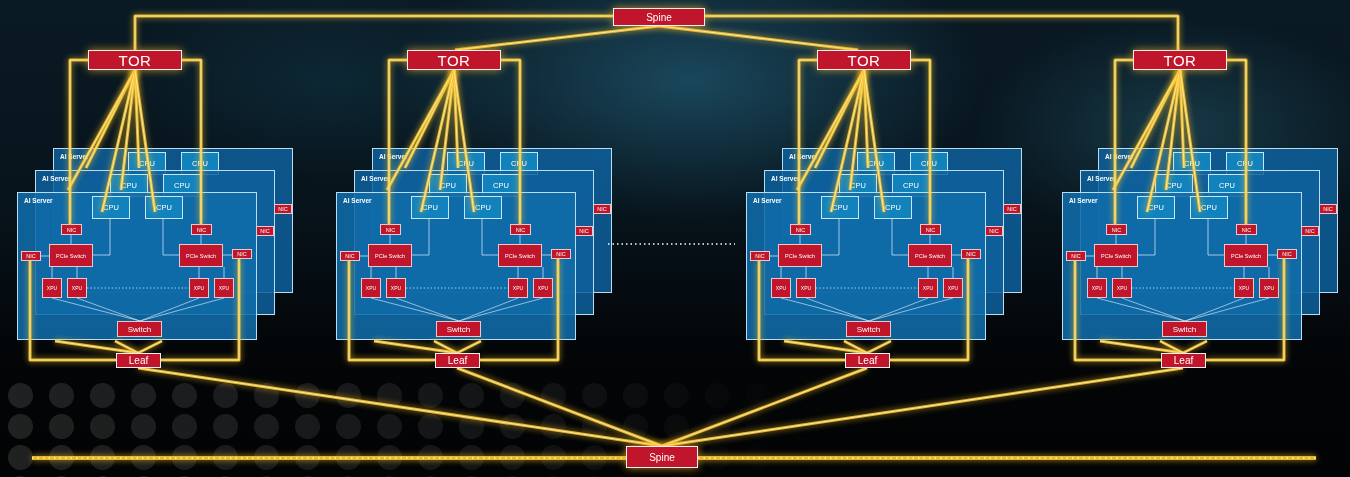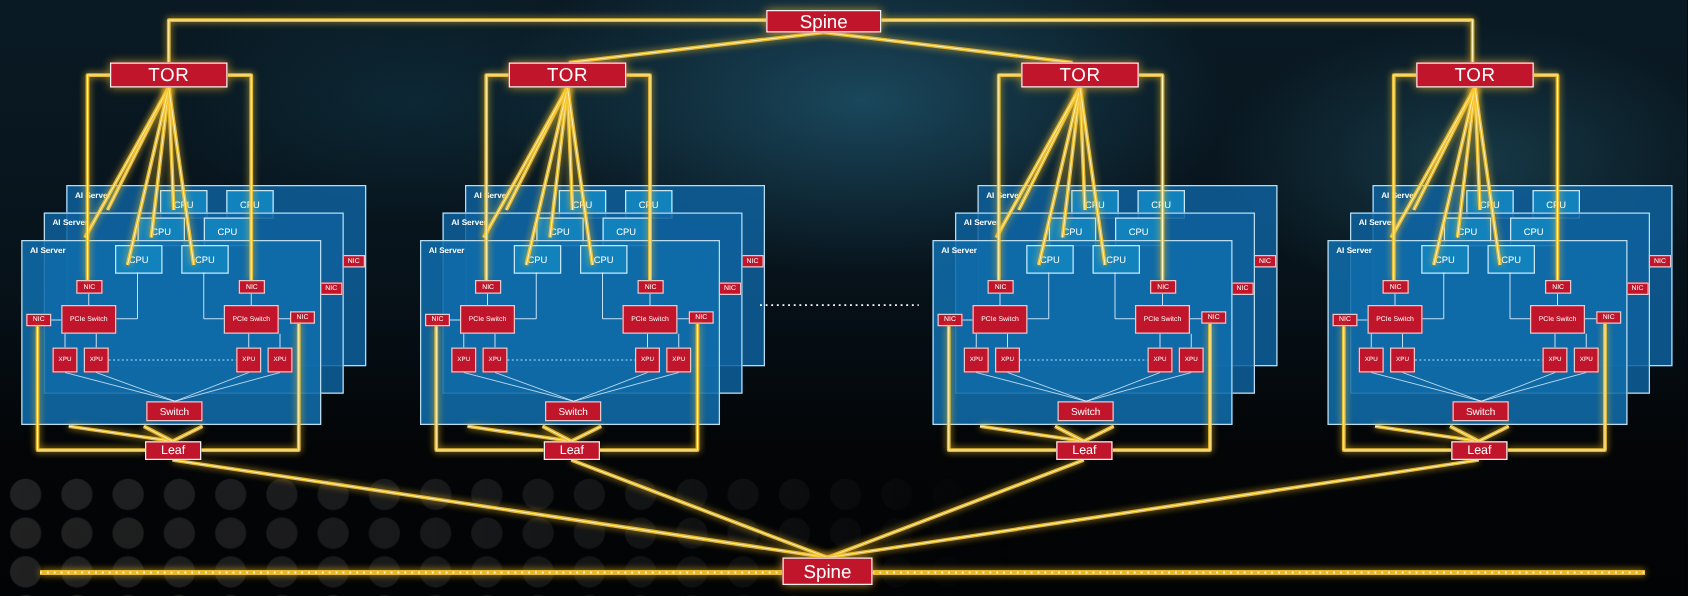--- a/index.html
+++ b/index.html
@@ -24,21 +24,21 @@
     mask-image: linear-gradient(90deg, #000 0%, rgba(0,0,0,0.6) 35%, transparent 60%);
   }
   svg.links { position:absolute; left:0; top:0; }
   .node {
     position:absolute; box-sizing:border-box;
     background:#c0152a; border:1px solid #f0f0f0; color:#fff;
     display:flex; align-items:center; justify-content:center;
     white-space:nowrap;
   }
   .tor { font-size:15px; letter-spacing:0.5px; box-shadow:0 0 8px rgba(255,190,40,0.7);justify-content:center; }
-  .spine { font-size:15px; box-shadow:0 0 8px rgba(255,190,40,0.7);align-items:center; }
+  .spine { font-size:10px; box-shadow:0 0 8px rgba(255,190,40,0.7);align-items:center; }
   .leaf { font-size:10px; }
   .server {
     position:absolute; box-sizing:border-box;
     background:rgba(16,108,170,0.88);
     border:1px solid #b8dcf0;
   }
   .server.back { background:rgba(14,96,156,0.85); }
   .server-label {
     position:absolute; left:6px; top:4px;
     font-size:6.5px; font-weight:bold; color:#fff;

